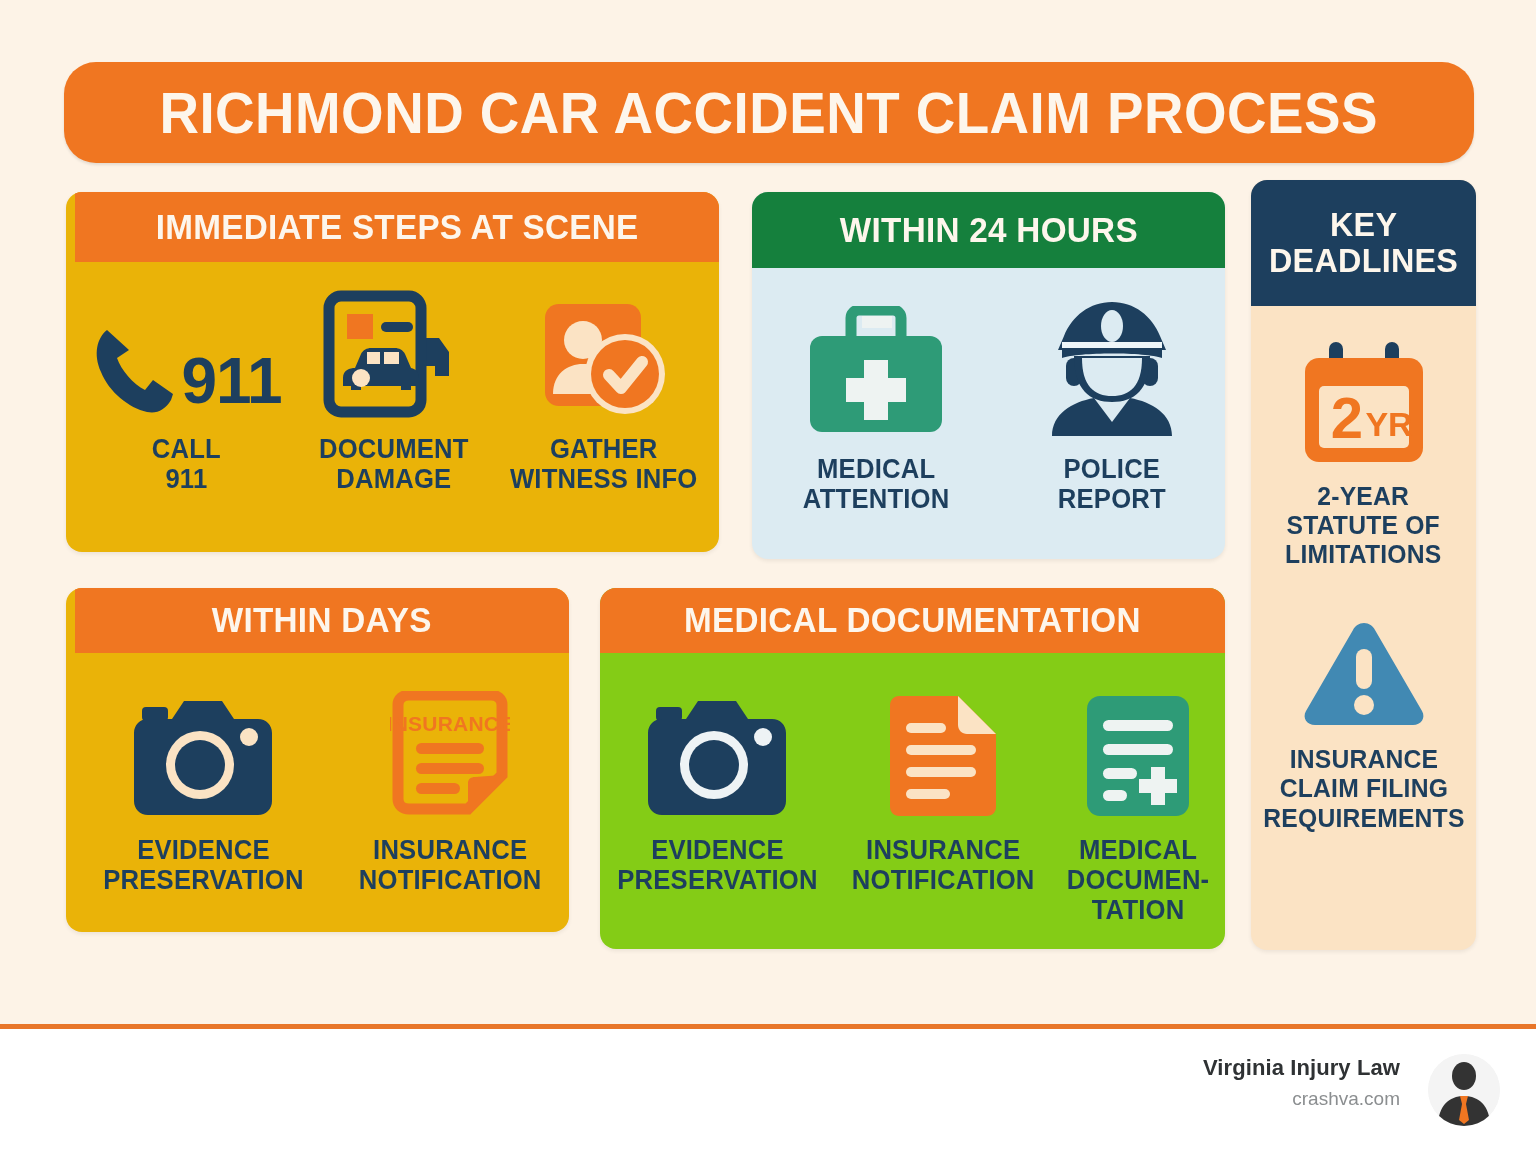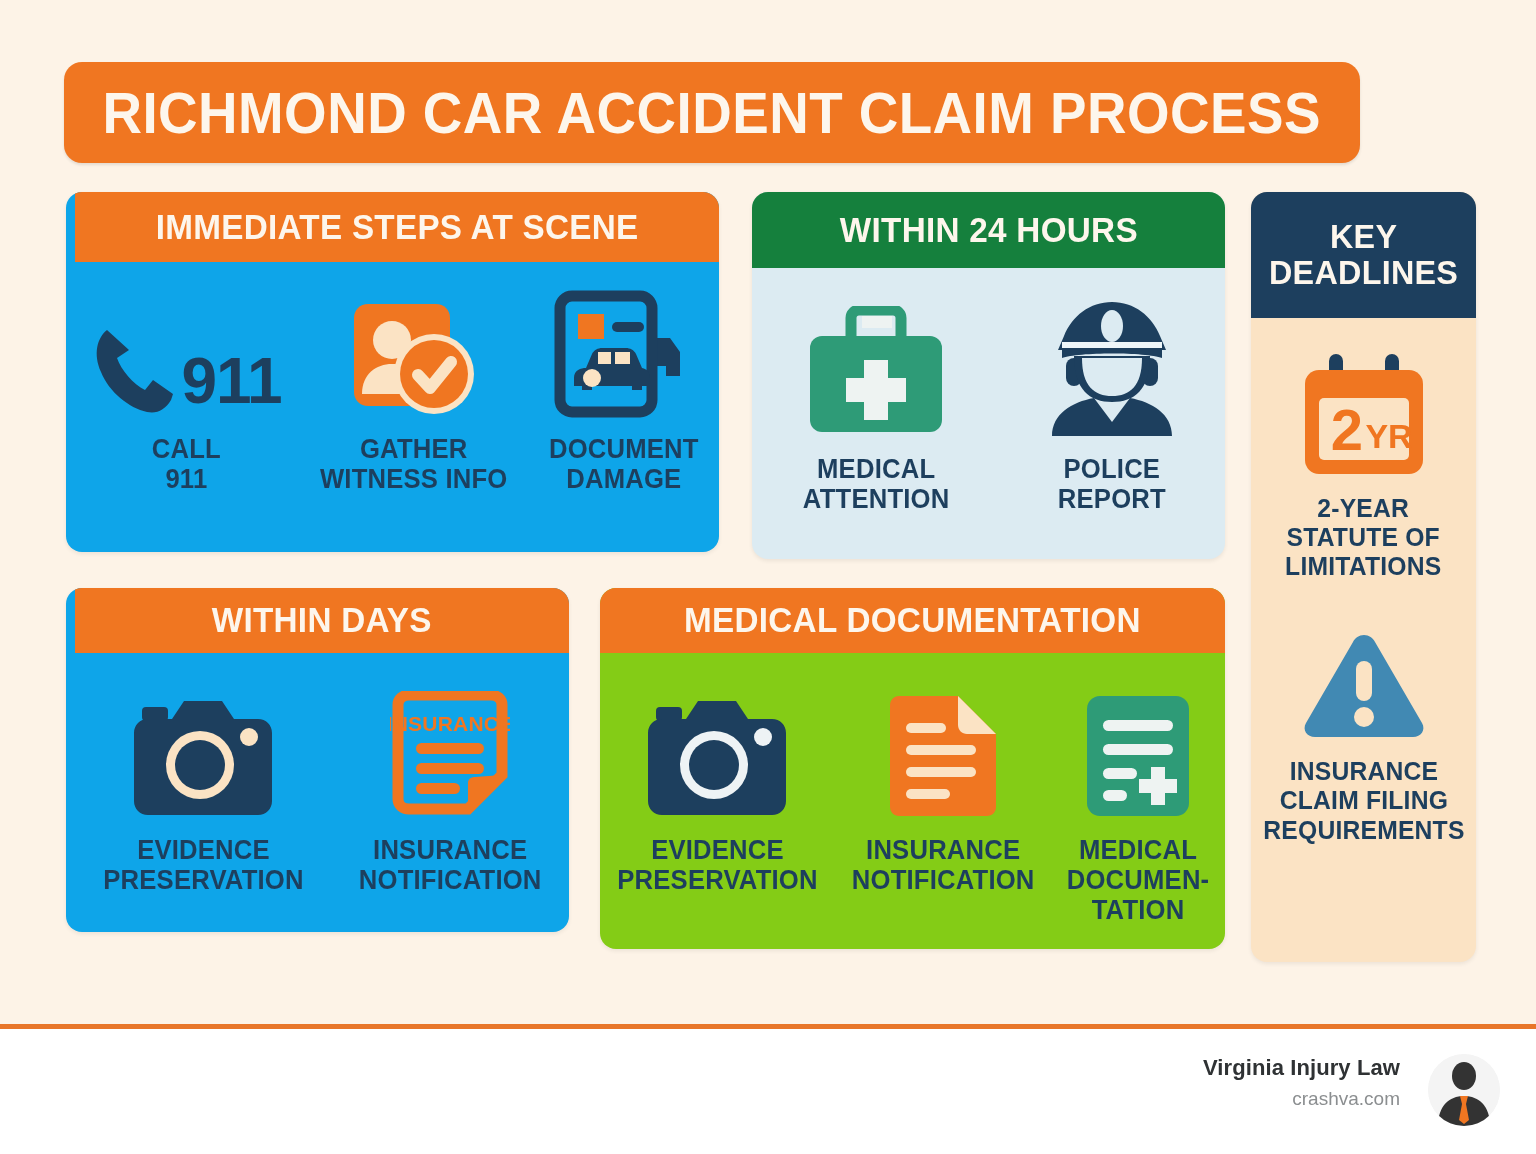--- a/index.html
+++ b/index.html
@@ -23,23 +23,23 @@
   }
   .footer {
     position: absolute; left: 0; top: 1029px;
     width: 1536px; height: 125px;
     background: #ffffff;
   }
 
   
   .title-bar {
     position: absolute; left: 64px; top: 62px;
-    width: 1296px; height: 101px;
+    width: 1410px; height: 101px;
     background: #f07621;
-    border-radius: 18px;
+    border-radius: 32px;
     display: flex; align-items: center; justify-content: center;
     box-shadow: 0 2px 3px rgba(0,0,0,0.10);
   }
   .title-bar h1 {
     font-size: 57px; font-weight: bold; color: #fdf6ec;
     letter-spacing: 0.5px; white-space: nowrap;
     font-family: "Liberation Sans Narrow", "Liberation Sans", sans-serif;
     transform: scaleX(0.96);
   }
 
@@ -74,41 +74,41 @@
     margin-top: 16px;
     font-size: 27px; font-weight: bold; color: #1d3f5e;
     text-align: center; line-height: 1.12;
     letter-spacing: 0.2px;
     transform: scaleX(0.95);
     font-family: "Liberation Sans Narrow", "Liberation Sans", sans-serif;
   }
 
   
   .theme-cream .panel-head { background: #f07621; }
-  .theme-cream { background: #0ea5e9; padding-left: 9px; }
+  .theme-cream { background: #eab308; padding-left: 9px; }
   
   .theme-blue .panel-head { background: #15803d; }
   .theme-blue { background: #dcebf2; }
   
   .theme-mix .panel-head { background: #f07621; }
   .theme-mix { background: #84cc16; }
   
   .theme-navy .panel-head { background: #1d3f5e; }
   .theme-navy { background: #fbe3c4; }
 
   
   #p-immediate { left: 66px;  top: 192px; width: 653px; height: 360px; }
   #p-immediate .panel-head { height: 70px; }
   #p-24h      { left: 752px; top: 192px; width: 473px; height: 367px; }
   #p-24h .panel-head { height: 76px; }
   #p-days     { left: 66px;  top: 588px; width: 503px; height: 344px; }
   #p-days .panel-head { height: 65px; }
   #p-meddoc   { left: 600px; top: 588px; width: 625px; height: 361px; }
   #p-meddoc .panel-head { height: 65px; }
-  #p-key      { left: 1251px; top: 192px; width: 225px; height: 770px; }
+  #p-key      { left: 1251px; top: 180px; width: 225px; height: 770px; }
   #p-key .panel-head { height: 126px; padding: 0 6px; }
   #p-key .panel-head span { font-size: 34px; }
   #p-key .panel-body {
     flex-direction: column; align-items: center; padding-top: 32px;
   }
   #p-key .item + .item { margin-top: 48px; }
   #p-key .caption { font-size: 26px; }
 
   
   .footer-text {
@@ -153,50 +153,50 @@
     <div class="panel-body">
 
       <div class="item">
         <div class="icon-wrap" style="height:130px;">
           <svg width="88" height="96" viewBox="0 0 88 96">
             <path d="M16 8 C6 16 2 32 10 50 C18 70 38 86 56 90 C66 92 74 88 80 78 L82 72 L62 58 L54 68 C42 62 30 48 26 36 L38 28 Z" fill="#1d3f5e"></path>
           </svg>
           <span class="num911">911</span>
         </div>
         <div class="caption">CALL<br>911</div>
-      </div>
-
-      <div class="item">
-        <div class="icon-wrap" style="height:130px;">
-          <svg width="126" height="118" viewBox="0 0 126 118">
-            <path d="M4 18 C4 10 10 4 18 4 L86 4 C94 4 100 10 100 18 L100 92 C100 100 94 106 86 106 L18 106 C10 106 4 100 4 92 Z" fill="#f07621"></path>
-            <circle cx="42" cy="40" r="19" fill="#fbe3c4"></circle>
-            <path d="M12 94 C12 74 26 64 42 64 C58 64 72 74 72 94 Z" fill="#fbe3c4"></path>
-            <circle cx="84" cy="74" r="40" fill="#fbe3c4"></circle>
-            <circle cx="84" cy="74" r="34" fill="#f07621"></circle>
-            <path d="M68 75 L80 88 L101 62" fill="none" stroke="#fbe3c4" stroke-width="12" stroke-linecap="round" stroke-linejoin="round"></path>
-          </svg>
-        </div>
-        <div class="caption">GATHER<br>WITNESS INFO</div>
       </div>
 
       <div class="item">
         <div class="icon-wrap" style="height:130px;">
           <svg width="140" height="128" viewBox="0 0 140 128">
             <path d="M95 48 L116 48 L126 62 L126 86 L112 86 L112 76 L95 76 Z" fill="#1d3f5e"></path>
             <rect x="6" y="6" width="92" height="116" rx="12" fill="none" stroke="#1d3f5e" stroke-width="11"></rect>
             <rect x="24" y="24" width="26" height="25" fill="#f07621"></rect>
             <rect x="58" y="32" width="32" height="10" rx="5" fill="#1d3f5e"></rect>
             <path d="M20 88 C20 80 27 78 32 78 L38 64 C40 60 44 58 48 58 L72 58 C76 58 80 60 82 64 L88 78 C93 79 96 82 96 88 L96 96 L88 96 L88 100 L78 100 L78 96 L38 96 L38 100 L28 100 L28 96 L20 96 Z" fill="#1d3f5e"></path>
             <rect x="44" y="62" width="13" height="12" fill="#fbe3c4"></rect>
             <rect x="61" y="62" width="15" height="12" fill="#fbe3c4"></rect>
             <circle cx="38" cy="88" r="9" fill="#fbe3c4"></circle>
           </svg>
         </div>
         <div class="caption">DOCUMENT<br>DAMAGE</div>
+      </div>
+
+      <div class="item">
+        <div class="icon-wrap" style="height:130px;">
+          <svg width="126" height="118" viewBox="0 0 126 118">
+            <path d="M4 18 C4 10 10 4 18 4 L86 4 C94 4 100 10 100 18 L100 92 C100 100 94 106 86 106 L18 106 C10 106 4 100 4 92 Z" fill="#f07621"></path>
+            <circle cx="42" cy="40" r="19" fill="#fbe3c4"></circle>
+            <path d="M12 94 C12 74 26 64 42 64 C58 64 72 74 72 94 Z" fill="#fbe3c4"></path>
+            <circle cx="84" cy="74" r="40" fill="#fbe3c4"></circle>
+            <circle cx="84" cy="74" r="34" fill="#f07621"></circle>
+            <path d="M68 75 L80 88 L101 62" fill="none" stroke="#fbe3c4" stroke-width="12" stroke-linecap="round" stroke-linejoin="round"></path>
+          </svg>
+        </div>
+        <div class="caption">GATHER<br>WITNESS INFO</div>
       </div>
 
     </div>
   </div>
 
   <div class="panel theme-blue" id="p-24h">
     <div class="panel-head">
       <span>WITHIN 24 HOURS</span>
     </div>
     <div class="panel-body" style="padding-top:30px;">

